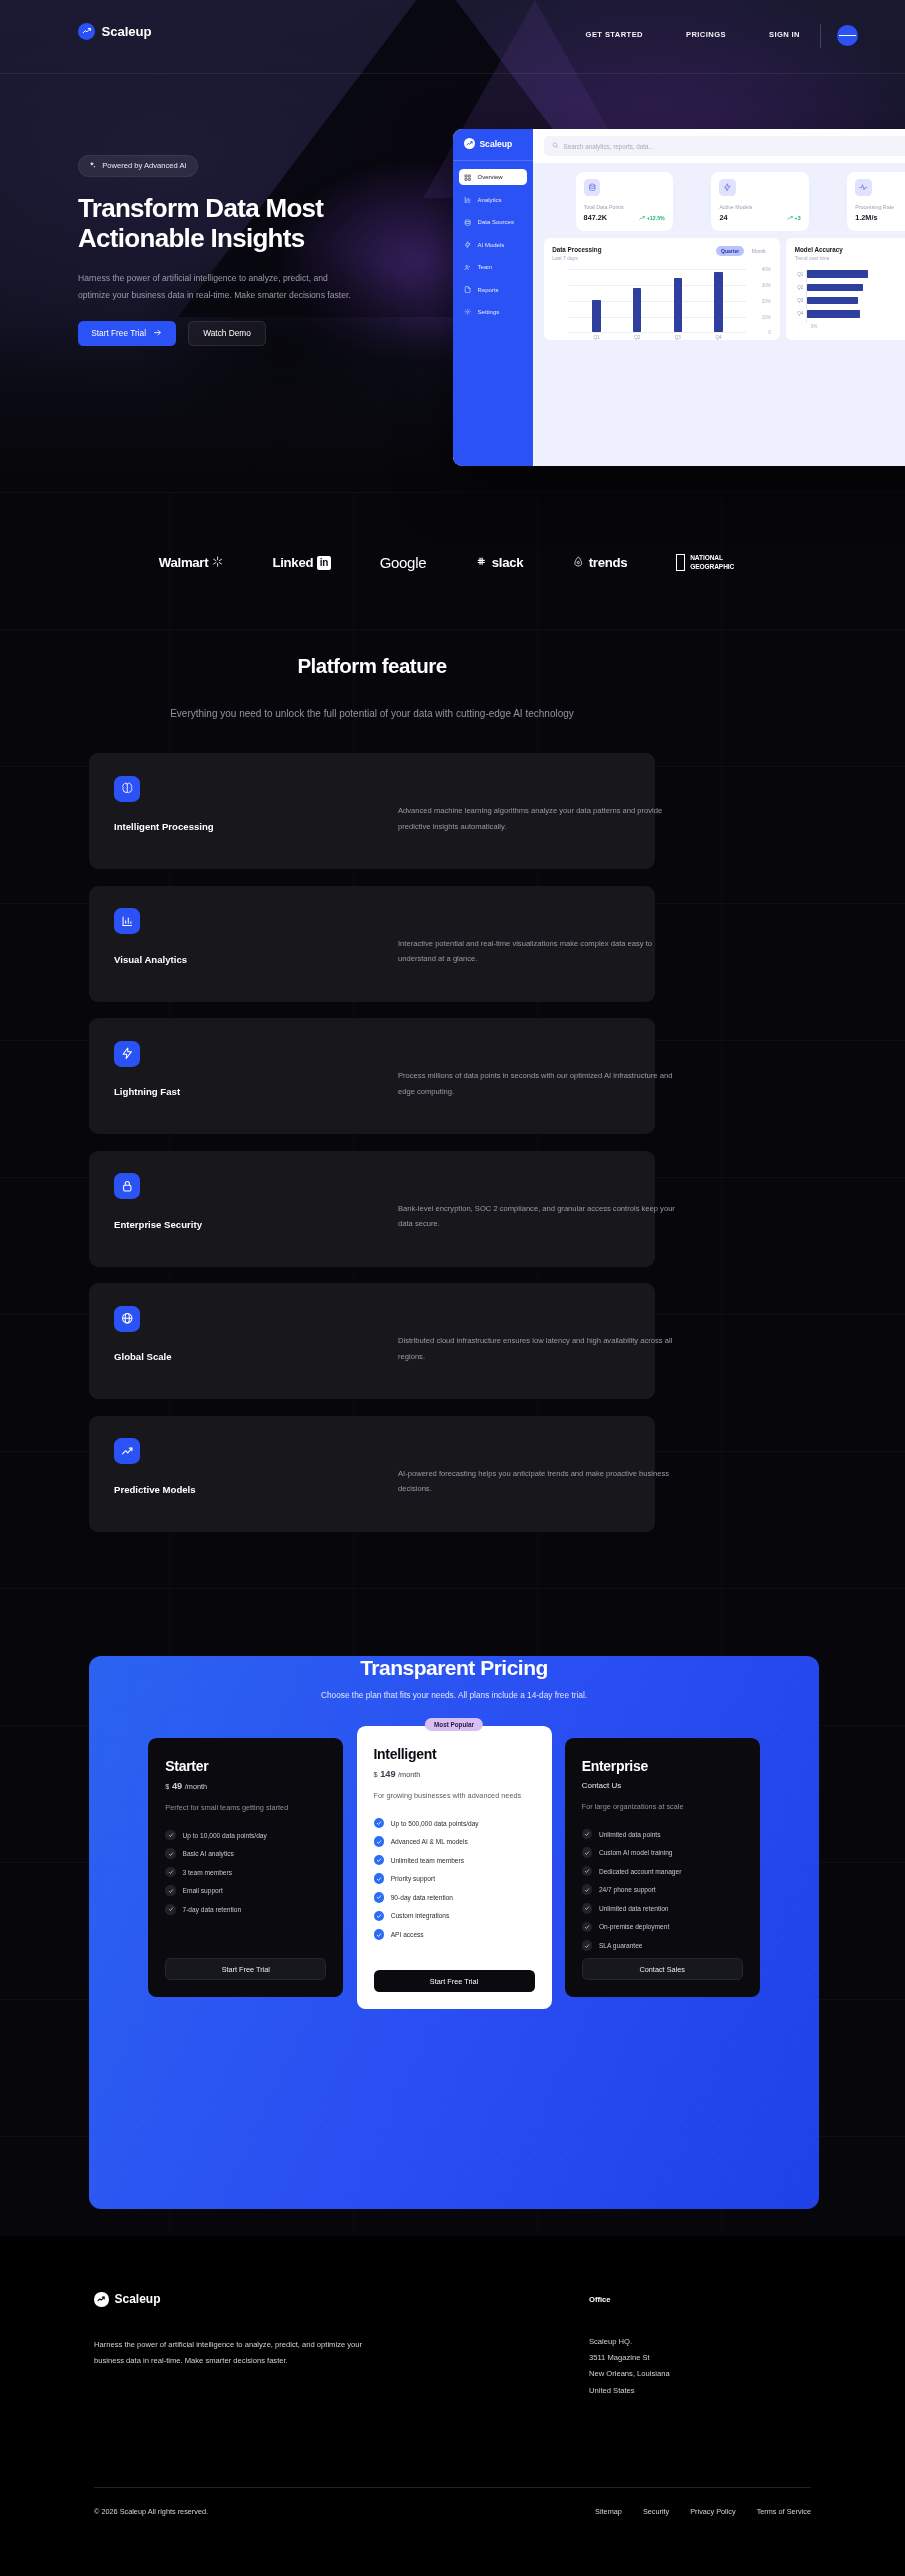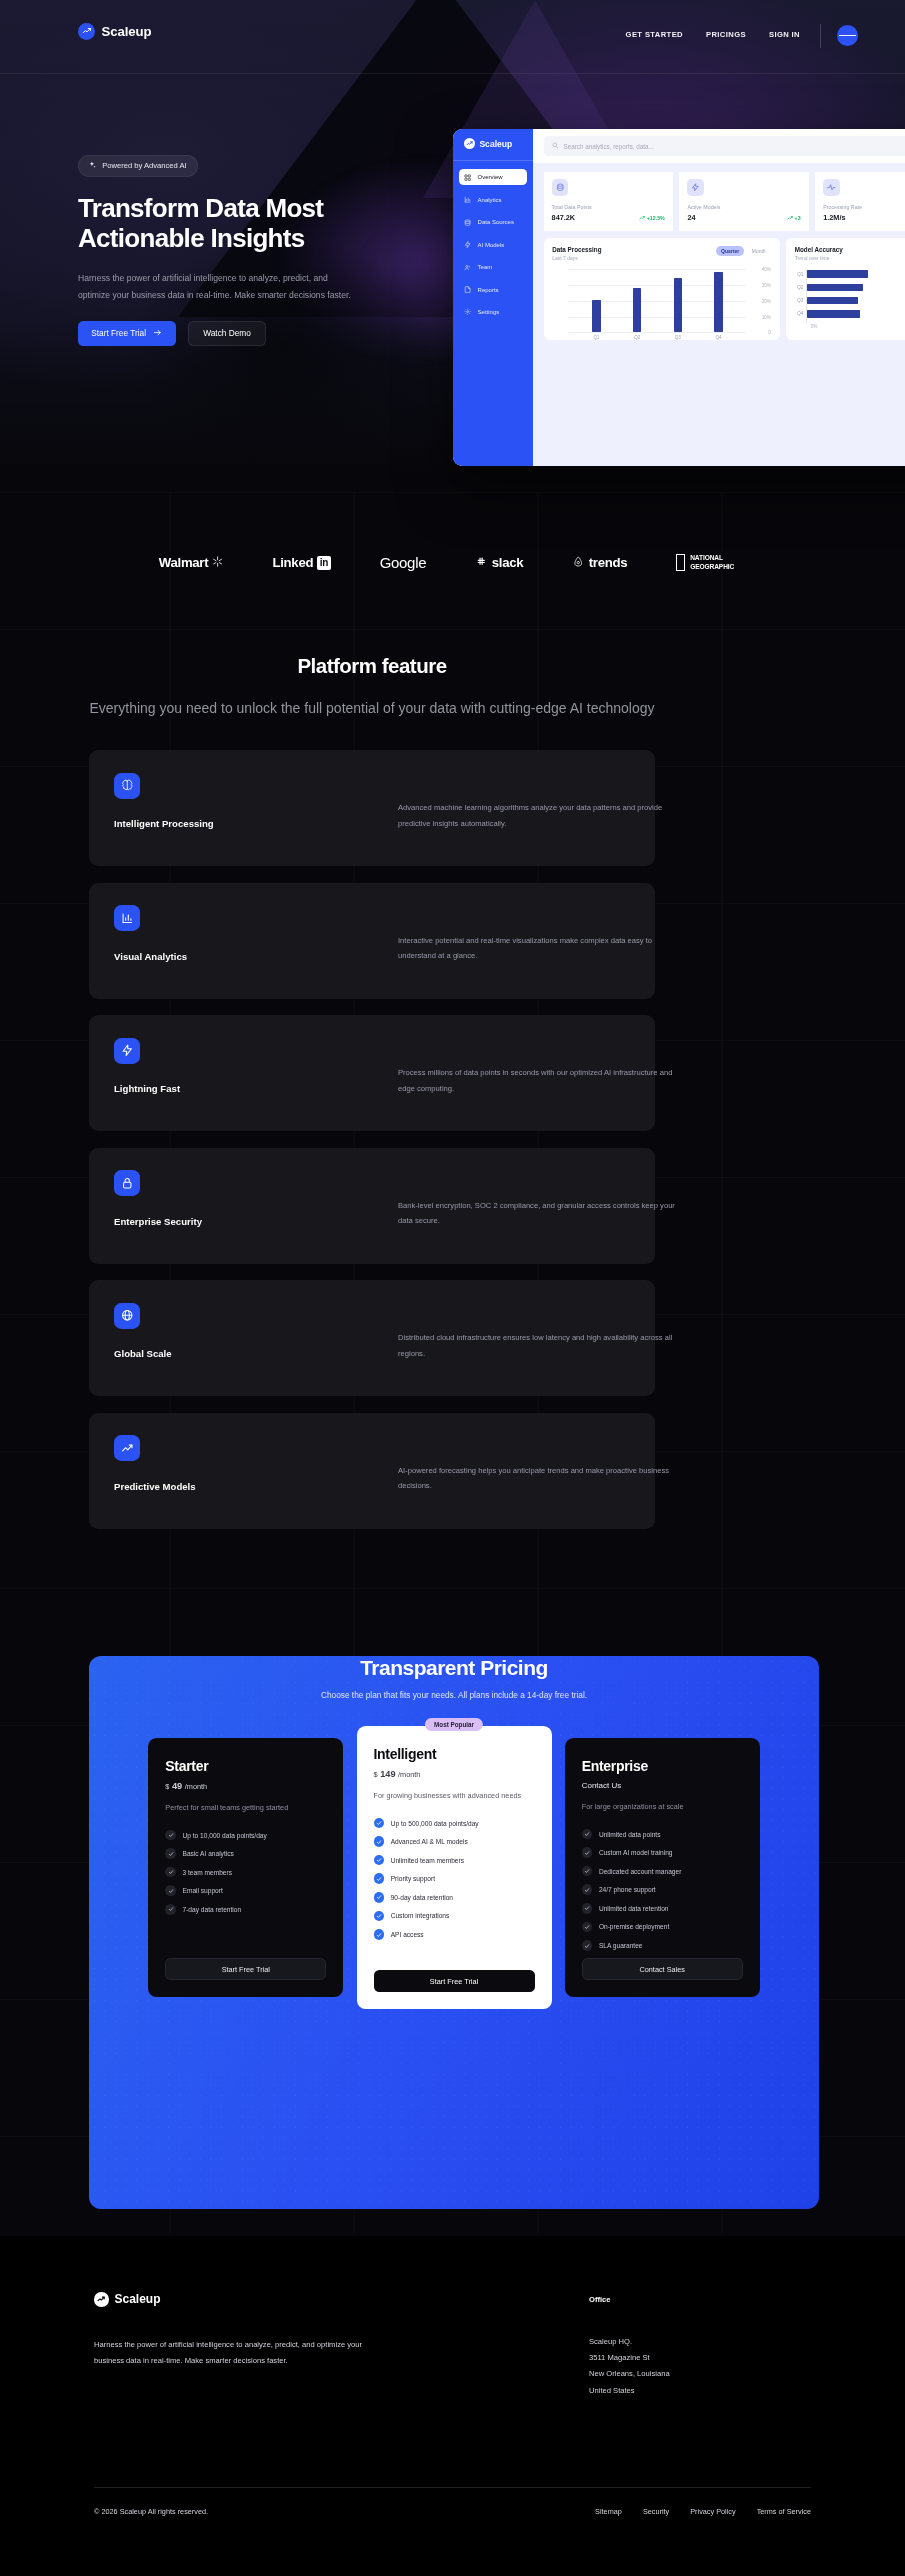--- a/index.html
+++ b/index.html
@@ -53,21 +53,21 @@
     position:absolute; left:0; top:0; width:906px; height:74px;
     display:flex; align-items:center; z-index:30;
     border-bottom:0.7px solid rgba(255,255,255,0.07);
   }
   .brand{ position:absolute; left:78px; top:22.5px; display:flex; align-items:center; gap:6.6px; }
   .brand-mark{
     width:17px;height:17px;border-radius:50%;
     background:#2b52f5; display:flex;align-items:center;justify-content:center;
   }
   .brand-name{ font-size:13.2px; font-weight:700; letter-spacing:-0.1px; color:#fff; }
-  .nav-links{ position:absolute; right:106px; top:30px; display:flex; gap:23px; }
+  .nav-links{ position:absolute; right:106px; top:30px; display:flex; gap:43px; }
   .nav-link{ font-size:7.6px; font-weight:700; letter-spacing:0.4px; color:#f2f2f7; cursor:pointer; }
   .nav-div{ position:absolute; right:85px; top:24px; width:0.7px; height:24px; background:rgba(255,255,255,0.18); }
   .nav-menu-btn{
     position:absolute; right:48px; top:25px; width:21px;height:21px;border-radius:50%;
     background:#2b52f5; display:flex;align-items:center;justify-content:center; cursor:pointer;
   }
   .nav-menu-btn i{ display:block; width:8.6px; height:1.1px; background:#fff; margin:1.1px 0; }
 
   
   .hero-left{ position:absolute; left:78px; top:155px; width:343px; z-index:20; }
@@ -113,21 +113,21 @@
   .dnav.active{ background:#fff; color:#14141e; font-weight:500; }
   .dnav svg{ flex:0 0 auto; }
   .dash-main{ flex:1; display:flex; flex-direction:column; background:#eef1fd; }
   .dash-top{ height:34px; background:#fff; display:flex; align-items:center; padding:0 10.6px; }
   .dash-search{
     flex:1; height:20px; background:#f3f4fa; border-radius:4.6px;
     display:flex; align-items:center; gap:5.3px; padding:0 8px; font-size:6.3px; color:#a8aab8;
   }
   .dash-body{ flex:1; padding:9.2px 10.6px; }
   .kpi-row{ display:flex; gap:6.6px; }
-  .kpi{ flex:1; background:#fff; border-radius:0; padding:7.3px 8px 8.6px; }
+  .kpi{ flex:1; background:#fff; border-radius:8px; padding:7.3px 8px 8.6px;margin-left:32px; }
   .kpi-ic{ width:16.5px;height:16.5px;border-radius:4.6px;background:#e0e3fb;display:flex;align-items:center;justify-content:center;margin-bottom:8px;}
   .kpi-label{ font-size:5.3px;color:#9aa0b5;margin-bottom:3.3px;}
   .kpi-row2{ display:flex;align-items:center;justify-content:space-between;gap:4px;}
   .kpi-val{ font-size:7.3px;font-weight:600;color:#16181f;}
   .kpi-delta{ font-size:5.3px;font-weight:600;color:#14b866;display:flex;align-items:center;gap:2px;}
   .panel-row{ display:flex; gap:6.6px; margin-top:7.3px; }
   .panel{ background:#fff;border-radius:6px;padding:8px 8.6px; }
   .panel-t{ font-size:6.3px;font-weight:700;color:#14161d;}
   .panel-s{ font-size:5px;color:#a2a7ba;margin-top:2px;}
   .seg{ display:flex;gap:2px; }
@@ -155,21 +155,21 @@
       linear-gradient(to right, rgba(255,255,255,0.028) 0.7px, transparent 0.7px),
       linear-gradient(to bottom, rgba(255,255,255,0.028) 0.7px, transparent 0.7px);
     background-size:184px 137px;
     background-position:-14.5px 0;
     z-index:1;
   }
 
   
   .features{ position:absolute; left:0; top:654px; width:744px; z-index:6; }
   .sec-title{ text-align:center; font-size:20.5px; font-weight:800; letter-spacing:-0.5px; color:#fff; }
-  .sec-sub{ text-align:center; font-size:14px; color:#93939f; margin-top:22px; }
+  .sec-sub{ text-align:center; font-size:10px; color:#93939f; margin-top:30px; }
   .fcards{ margin-top:34px; padding:0 89px; }
   .fcard{
     background:#17171c; border-radius:9.2px; height:116px; margin-bottom:16.5px;
     position:relative; padding:22.5px 25px;
   }
   .fcard-ic{ width:26.4px;height:26.4px;border-radius:7.3px;background:#2b52f5;display:flex;align-items:center;justify-content:center; }
   .fcard-title{ position:absolute; left:25px; bottom:37px; font-size:9.6px; font-weight:700; color:#fff; }
   .fcard-desc{ position:absolute; left:284px; top:50px; width:284px; font-size:7.6px; line-height:2.05; color:#9a9aa8;margin-left:25px; }
 
   

